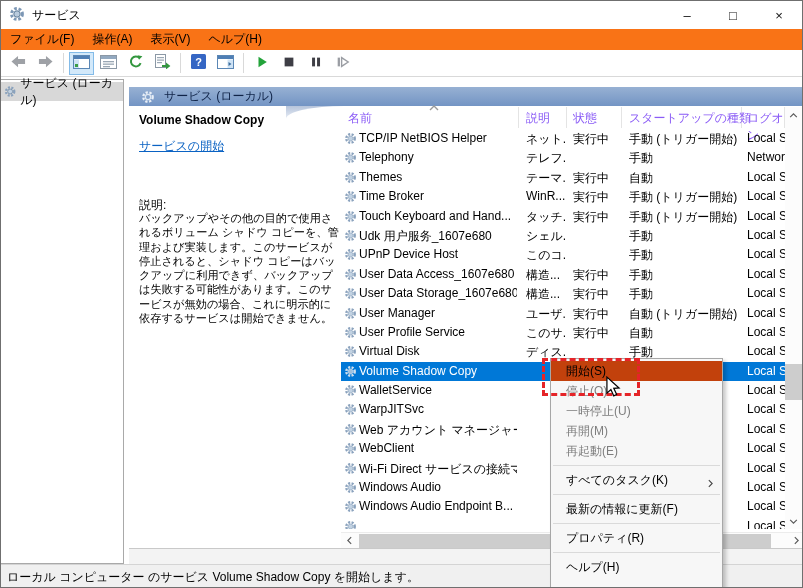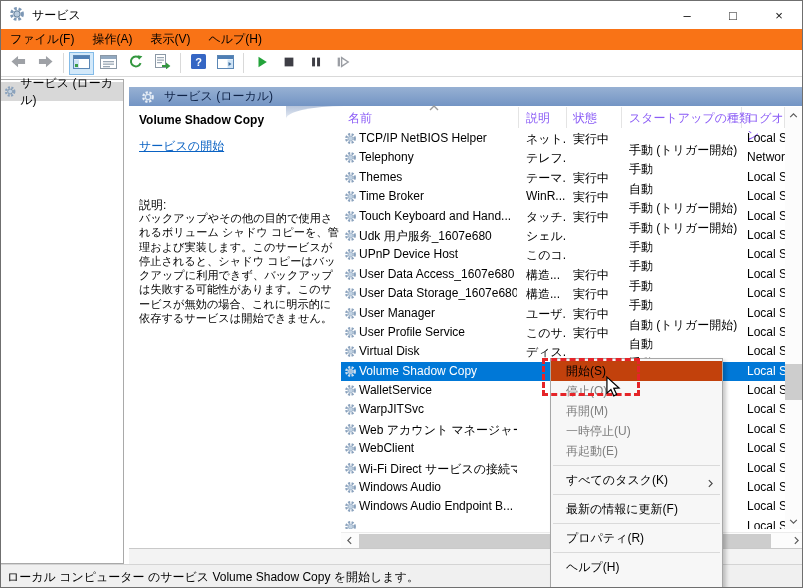--- a/index.html
+++ b/index.html
@@ -47,21 +47,21 @@
   .hsep{position:absolute;top:0;width:1px;height:21px;background:#e4e4e4;}
   .sort-caret{position:absolute;left:88px;top:-7px;}
   .rows{position:absolute;left:212px;top:50px;width:444px;height:400px;overflow:hidden;}
   .row{position:relative;height:19.4px;width:444px;}
   .row.selected{background:#0078d7;color:#fff;}
   .row .ric{position:absolute;left:3px;top:3px;}
   .cell{position:absolute;top:2px;white-space:nowrap;overflow:hidden;}
   .c-name{left:18px;width:158px;}
   .c-desc{left:185px;width:40px;}
   .c-status{left:232px;width:48px;}
-  .c-startup{left:288px;width:112px;margin-top:11px;}
+  .c-startup{left:288px;width:112px;}
   .c-logon{left:406px;width:38px;}
   
   .v-scroll{position:absolute;left:656px;top:28px;width:17px;height:422px;background:#fcfcfc;}
   .v-thumb{position:absolute;left:0;top:257px;width:17px;height:36px;background:#cdcdcd;}
   .sb-arrow{position:absolute;width:17px;height:16px;display:flex;align-items:center;justify-content:center;}
   .h-scroll{position:absolute;left:212px;top:453px;width:463px;height:16px;background:#fcfcfc;border-top:1px solid #ececec;box-sizing:border-box;}
   .h-thumb{position:absolute;left:18px;top:1px;width:412px;height:14px;background:#cdcdcd;}
   .sb-arrow.h{height:15px;width:16px;}
   
   .tabstrip{position:absolute;left:0;top:469px;width:675px;height:16px;background:#f3f3f3;border-top:1px solid #c9c9c9;box-sizing:border-box;}
@@ -531,22 +531,22 @@
       </div>
   </div>
 
   <div class="statusbar">
     <span>ローカル コンピューター のサービス Volume Shadow Copy を開始します。</span>
   </div>
 
   <div class="ctx-menu" id="ctxmenu">
       <div class="ctx-item hl">開始(S)</div>
       <div class="ctx-item dis">停止(O)</div>
+      <div class="ctx-item dis">一時停止(U)</div>
       <div class="ctx-item dis">再開(M)</div>
-      <div class="ctx-item dis">一時停止(U)</div>
       <div class="ctx-item dis">再起動(E)</div>
       <div class="ctx-sep"></div>
       <div class="ctx-item">すべてのタスク(K)<span class="ctx-sub"><svg width="5" height="9" viewBox="0 0 6 10">
             <polyline points="1,1 5,5 1,9" fill="none" stroke="#444" stroke-width="1.3"></polyline>
           </svg></span></div>
       <div class="ctx-sep"></div>
       <div class="ctx-item">最新の情報に更新(F)</div>
       <div class="ctx-sep"></div>
       <div class="ctx-item bold">プロパティ(R)</div>
       <div class="ctx-sep"></div>

